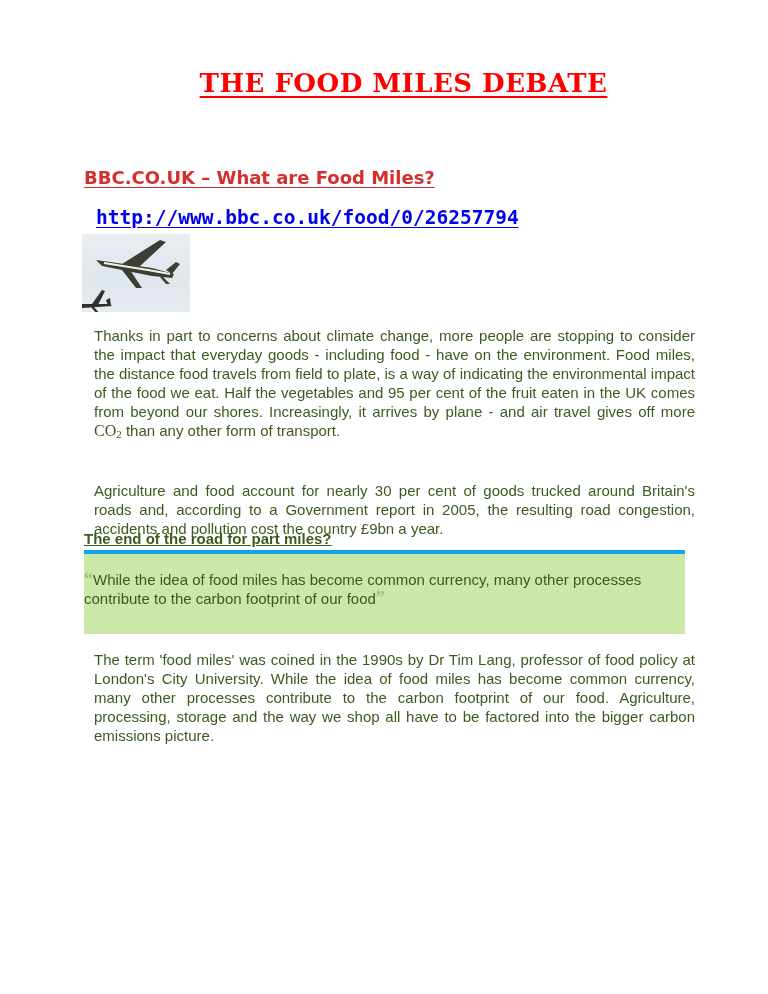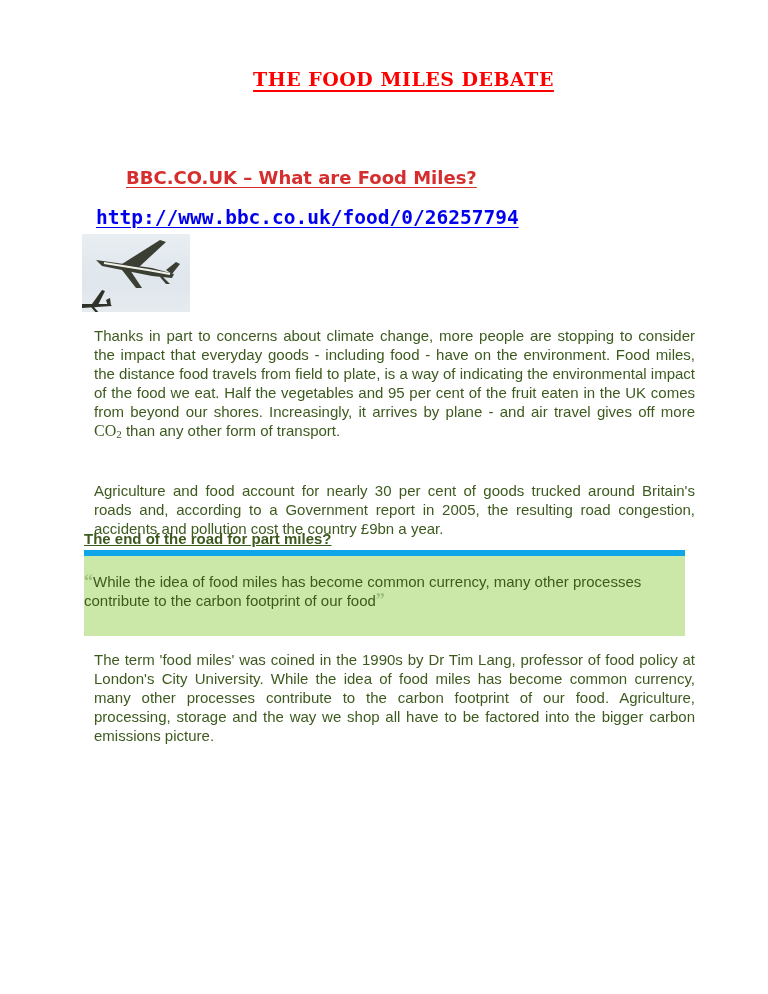--- a/index.html
+++ b/index.html
@@ -3,29 +3,29 @@
   <meta charset="utf-8">
   <style>
     html, body { margin: 0; padding: 0; background: #ffffff; }
     body { width: 768px; height: 994px; position: relative; overflow: hidden; }
     .page { position: absolute; left: 0; top: 0; width: 768px; height: 994px; }
 
     .title {
       position: absolute; left: 0; right: 0; top: 68px;
       text-align: center;
       font-family: "DejaVu Serif", serif;
-      font-weight: bold; font-size: 19px; letter-spacing: 0.5px;
+      font-weight: bold; font-size: 26px; letter-spacing: 0.5px;
       color: #ff0000; text-transform: uppercase; padding-left: 39px;
     }
     .title span { text-decoration: underline; text-decoration-thickness: 2px; text-underline-offset: 4px; }
 
     .heading-link {
       position: absolute; left: 84px; top: 167px;
       font-family: "DejaVu Sans", sans-serif; font-weight: bold; font-size: 18px;
-      color: #d62e2e; text-decoration: underline; text-underline-offset: 3px; margin-left: 42px;
+      color: #d62e2e; text-decoration: underline; text-underline-offset: 3px;
     }
     .url-link {
       position: absolute; left: 96px; top: 206px;
       font-family: "DejaVu Sans Mono", monospace; font-weight: bold; font-size: 19.5px;
       color: #0000ee; text-decoration: underline; text-underline-offset: 3px;
     }
 
     .photo {
       position: absolute; left: 82px; top: 234px; width: 108px; height: 78px;
       background: linear-gradient(180deg, #e8eef2 0%, #dfe6ec 60%, #e6ebef 100%);
@@ -42,21 +42,21 @@
 
     .sub-heading {
       position: absolute; left: 84px; top: 530px;
       font-family: "Liberation Sans", sans-serif; font-weight: bold; font-size: 15px;
       color: #3d5a1e; text-decoration: underline;
     }
 
     .quote-box {
       position: absolute; left: 84px; top: 550px; width: 601px; height: 80px;
       background: #cce8a8;
-      border-top: 6px solid #0ea5e9;
+      border-top: 4px solid #0ea5e9;
     }
     .quote-text {
       position: absolute; left: 0; top: 16px; width: 580px;
       font-family: "Liberation Sans", sans-serif; font-size: 15px; line-height: 19px;
       color: #3d5a1e; margin: 0;
     }
     .qmark { color: #9cc07a; font-family: "Liberation Serif", serif; font-size: 18px; font-weight: bold; }
   </style>
 </head>
 <body>

